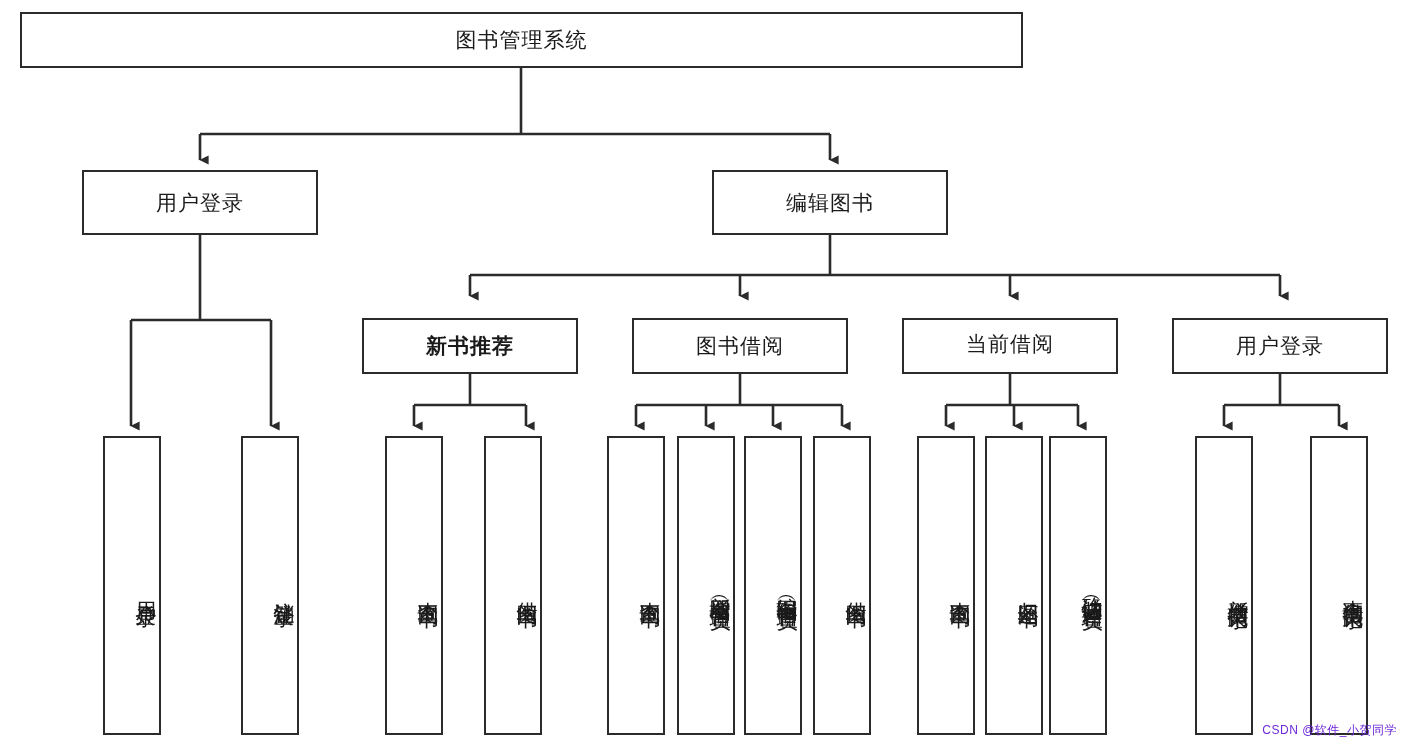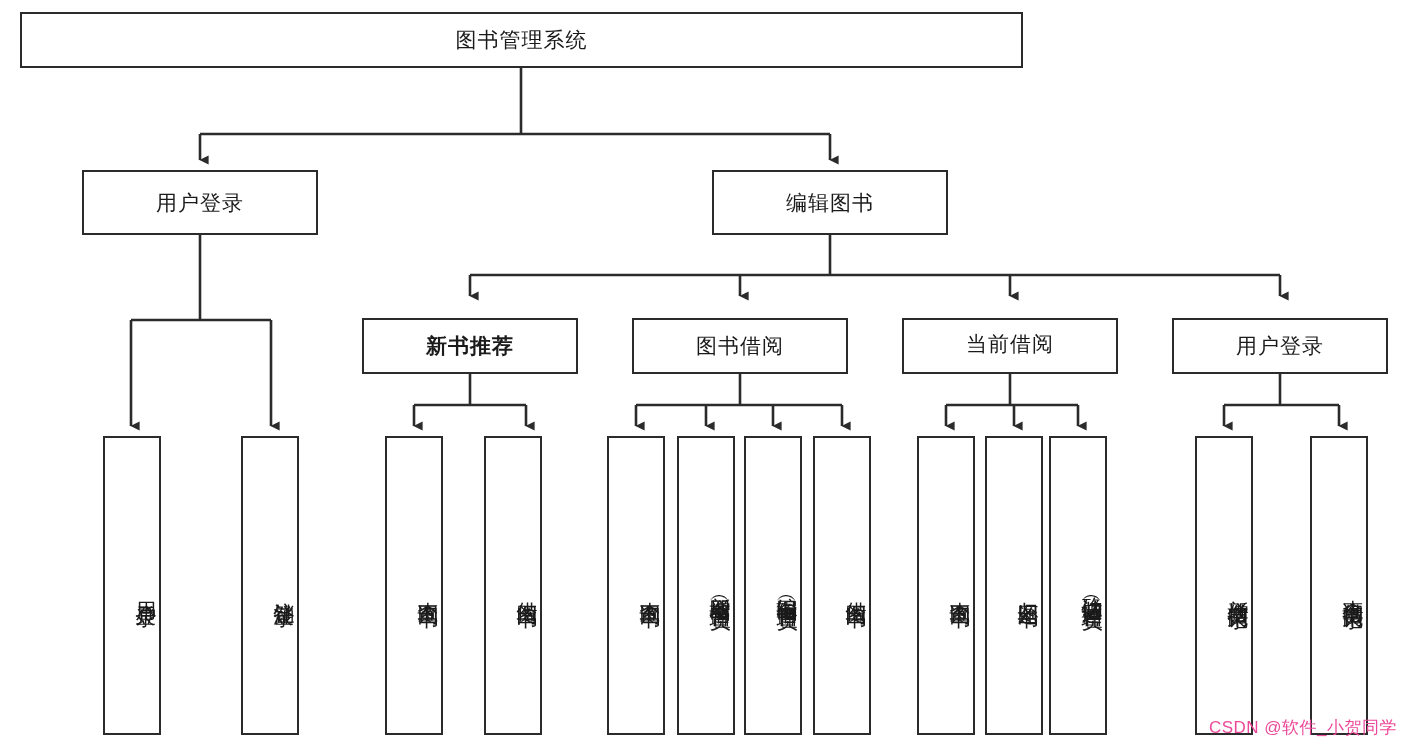--- a/index.html
+++ b/index.html
@@ -51,22 +51,22 @@
   }
   .node.v .vtext {
     writing-mode: vertical-rl;
     text-orientation: upright;
     white-space: normal;
   }
   .watermark {
     position: absolute;
     right: 8px;
     bottom: 8px;
-    font-size: 17px;
-    color: #ec4899;
+    font-size: 12px;
+    color: #6d28d9;
     letter-spacing: 0.5px;
     white-space: nowrap;
   }
 </style>
 </head>
 <body>
 
 <div id="canvas">
 
   <svg id="edges" viewBox="0 0 1405 747" xmlns="http://www.w3.org/2000/svg">

